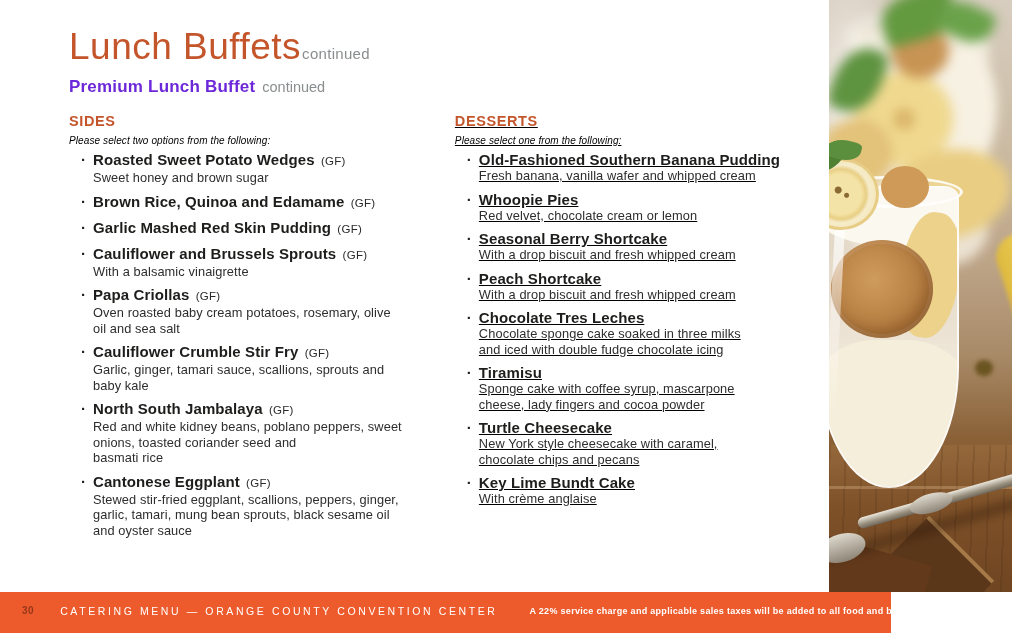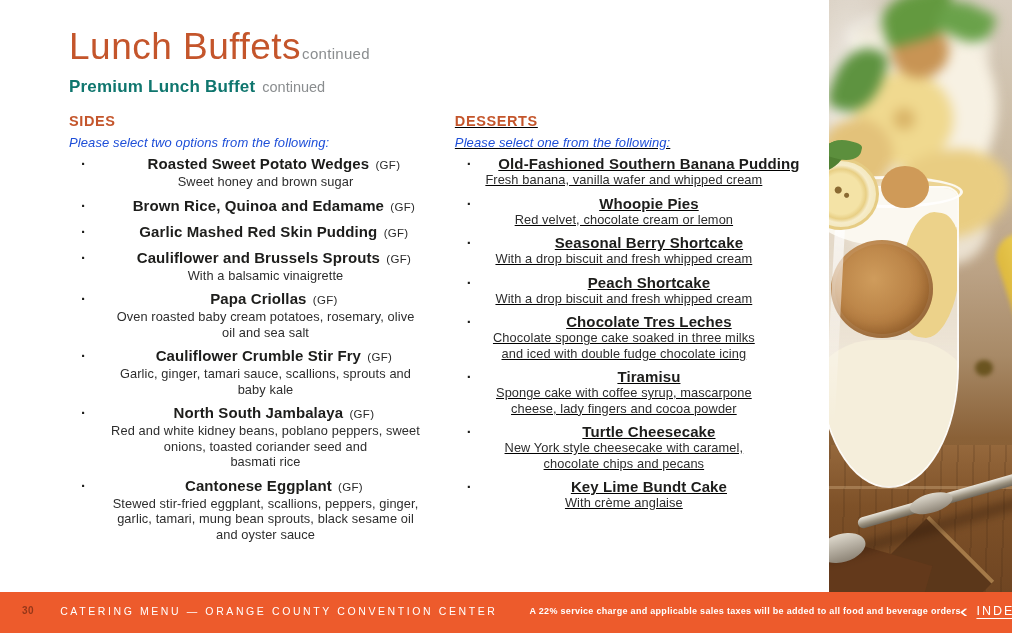--- a/index.html
+++ b/index.html
@@ -14,36 +14,36 @@
 
   
   .content { position:absolute; left:69px; top:26px; width:750px; }
   .title-row { display:flex; align-items:baseline; gap:1px; }
   .title-row h1 {
     margin:0; font-size:37px; font-weight:400; letter-spacing:0.5px;
     color:#c4552b; line-height:42px;
   }
   .title-cont { font-size:15px; color:#8a8d8f; letter-spacing:0.3px; }
   .subtitle-row { margin-top:9px; display:flex; align-items:baseline; gap:7px; }
-  .subtitle { font-size:17px; font-weight:700; color:#0f766e; letter-spacing:0.2px; }
+  .subtitle { font-size:17px; font-weight:700; color:#6d28d9; letter-spacing:0.2px; }
   .subtitle-cont { font-size:14.5px; color:#8a8d8f; }
 
   .columns { display:flex; margin-top:16px; }
   .col-sides { width:391px; }
   .col-desserts { width:369px;text-decoration:underline; }
   .col h2 {
     margin:0; font-size:14.5px; font-weight:700; color:#c4552b;
     letter-spacing:0.6px;
   }
   .instruction {
-    margin:6px 0 5px; font-size:13px; font-style:italic; color:#1d4ed8;
+    margin:6px 0 5px; font-size:10px; font-style:italic; color:#000000;
     letter-spacing:0.1px;
   }
   .col ul { list-style:none; margin:0; padding:0 0 0 12px; }
-  .col li { position:relative; margin:0 0 7px; padding-left:12px;text-align:center; }
+  .col li { position:relative; margin:0 0 7px; padding-left:12px; }
   .col li.spaced { }
   .col li::before {
     content:"·"; position:absolute; left:0; top:0;
     font-weight:700; color:#1d1d1b; font-size:15px; line-height:17px;
   }
   .iname { font-size:15px; font-weight:700; color:#1d1d1b; line-height:17px; letter-spacing:0.1px; }
   .gf { font-size:11.5px; font-weight:400; color:#2a2a2a; letter-spacing:0.3px; margin-left:2px; }
   .gf:empty { display:none; }
   .desc {
     font-size:12.8px; color:#2d2d2d; line-height:15.5px;
@@ -126,21 +126,21 @@
       radial-gradient(circle, #f4e3a6 42%, #e8cf85 52%, #f6ecca 60%, #eedfa0 100%);
     border:3px solid #e6cc84; }
   .cup-mint1 { left:-14px; top:-40px; width:42px; height:24px; background:#508032;
     border-radius:60% 20% 60% 20%; transform:rotate(-24deg); }
   .cup-mint2 { left:8px; top:-46px; width:34px; height:20px; background:#5c8f3d;
     border-radius:60% 20% 60% 20%; transform:rotate(14deg); }
   .cup-wafer-top { left:62px; top:-20px; width:48px; height:42px; border-radius:50%; background:#cf9a58; }
 
   
   .footer {
-    position:absolute; left:0; top:592px; width:1012px; height:41px;
+    position:absolute; left:0; top:592px; width:891px; height:41px;
     background-color:#ed5b2c;
     background-image:
       radial-gradient(circle at 6% 160%, rgba(190,52,12,.35) 20px, rgba(0,0,0,0) 21px),
       radial-gradient(circle at 22% -60%, rgba(196,58,14,.30) 16px, rgba(0,0,0,0) 17px),
       radial-gradient(circle at 37% 180%, rgba(190,52,12,.28) 22px, rgba(0,0,0,0) 23px),
       radial-gradient(circle at 55% -80%, rgba(196,58,14,.30) 24px, rgba(0,0,0,0) 25px),
       radial-gradient(circle at 70% 170%, rgba(190,52,12,.30) 18px, rgba(0,0,0,0) 19px),
       radial-gradient(circle at 86% -50%, rgba(196,58,14,.28) 20px, rgba(0,0,0,0) 21px),
       radial-gradient(circle at 96% 150%, rgba(190,52,12,.32) 16px, rgba(0,0,0,0) 17px);
     display:flex; align-items:center; padding:0 26px 4px 22px; color:#ffffff;

